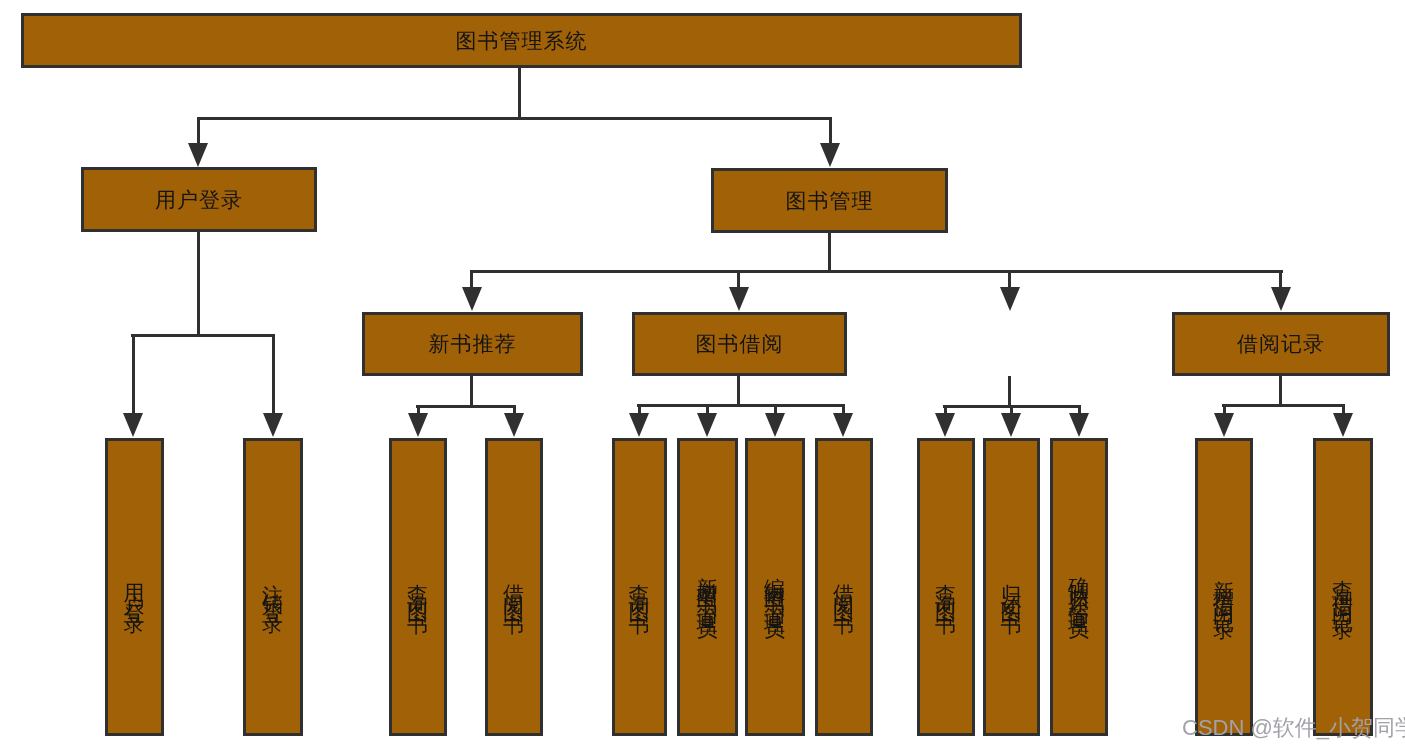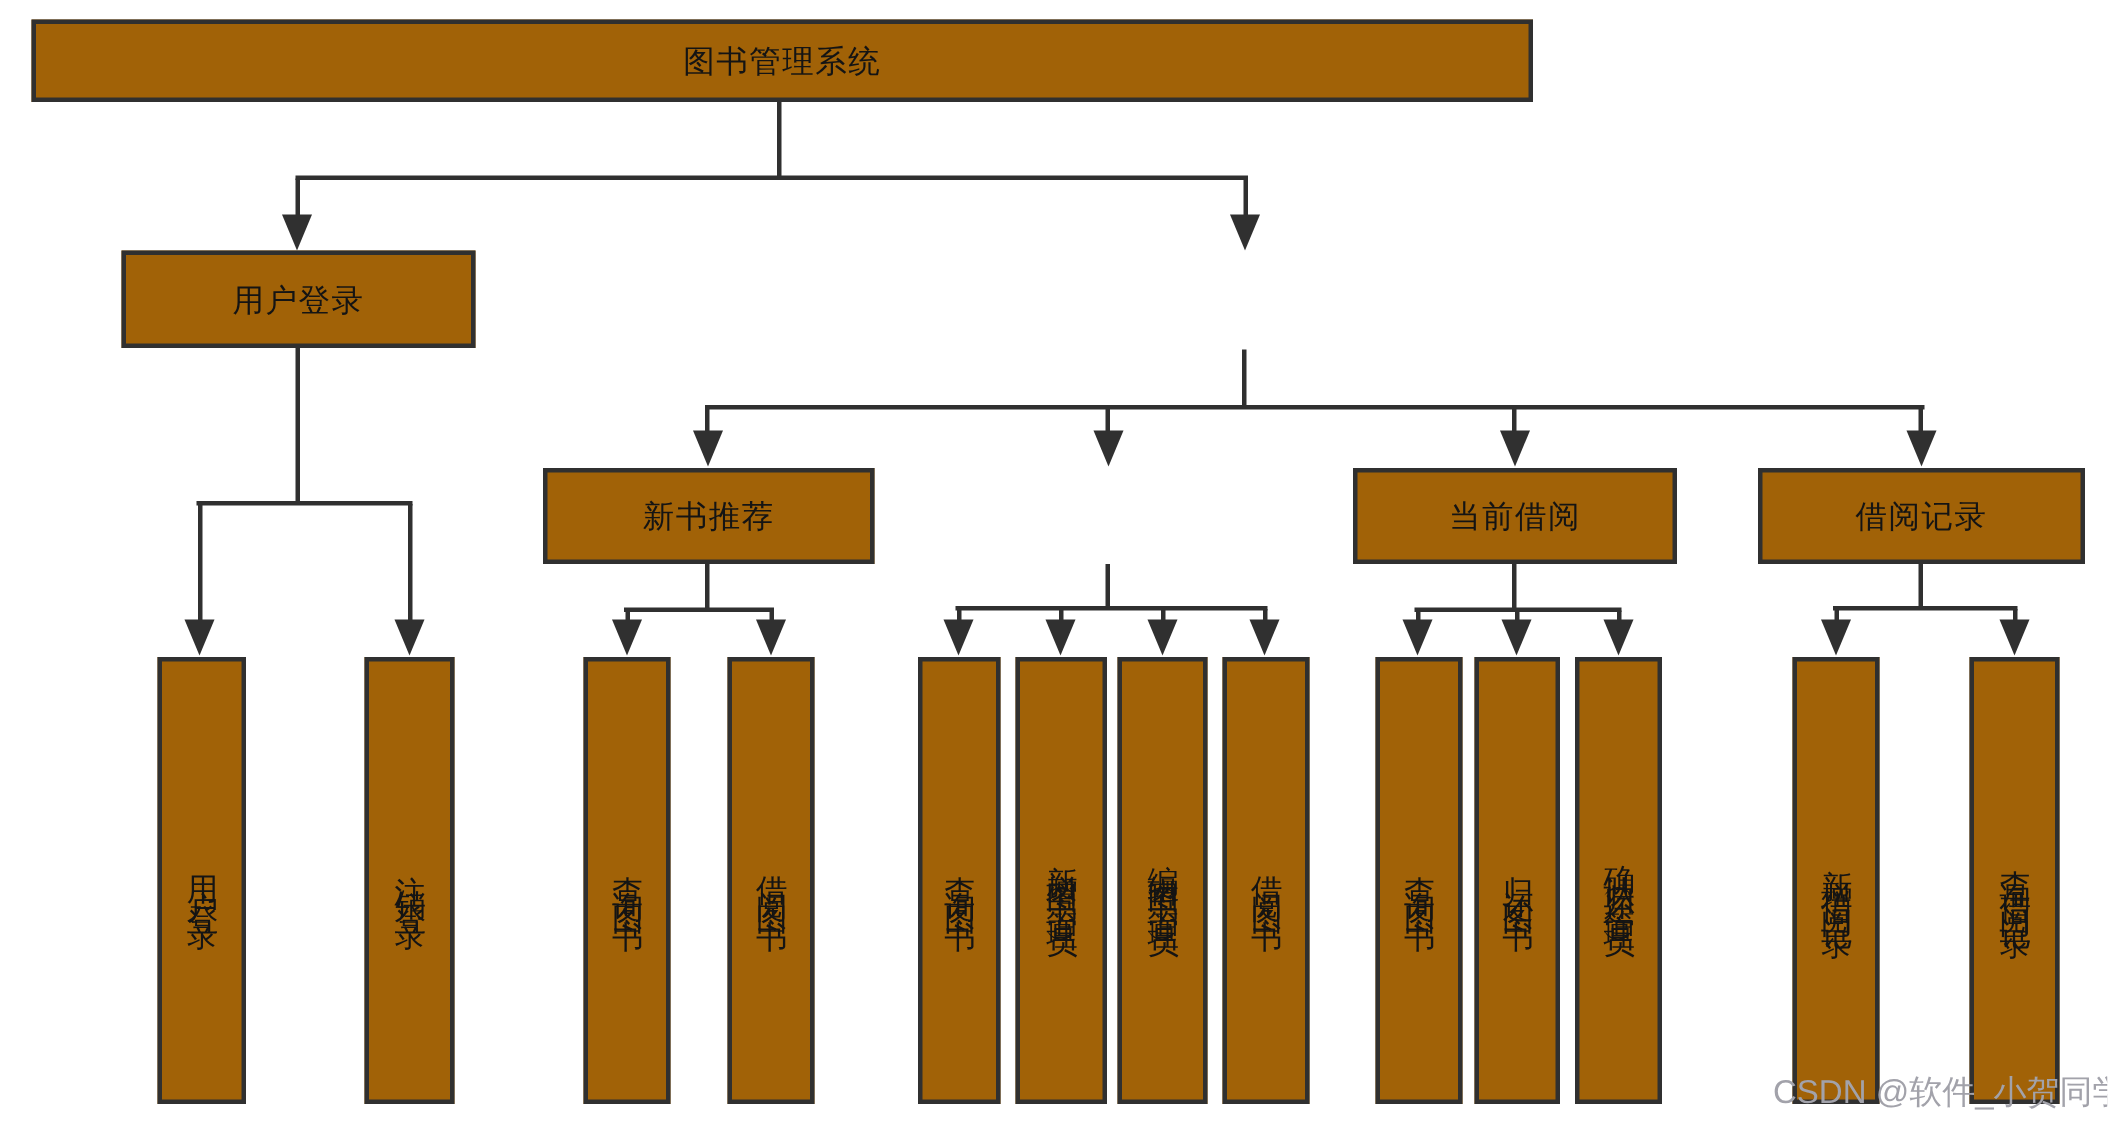--- a/index.html
+++ b/index.html
@@ -33,29 +33,32 @@
 <div id="canvas">
 
   <div class="box" style="left:21px;top:13px;width:1001px;height:55px">
     <span class="hlabel">图书管理系统</span>
   </div>
 
   <div class="box" style="left:81px;top:167px;width:236px;height:65px">
     <span class="hlabel">用户登录</span>
   </div>
 
+  <div class="box" style="left:711px;top:168px;width:237px;height:65px">
+    <span class="hlabel">图书管理</span>
+  </div>
 
   <div class="box" style="left:362px;top:312px;width:221px;height:64px">
     <span class="hlabel">新书推荐</span>
   </div>
 
+  <div class="box" style="left:632px;top:312px;width:215px;height:64px">
+    <span class="hlabel">图书借阅</span>
+  </div>
 
-  <div class="box" style="left:902px;top:312px;width:216px;height:64px">
-    <span class="hlabel">当前借阅</span>
-  </div>
 
   <div class="box" style="left:1172px;top:312px;width:218px;height:64px">
     <span class="hlabel">借阅记录</span>
   </div>
 
   <div class="box" style="left:105px;top:438px;width:59px;height:298px">
     <span class="vlabel">用户登录</span>
   </div>
 
   <div class="box" style="left:243px;top:438px;width:60px;height:298px">

